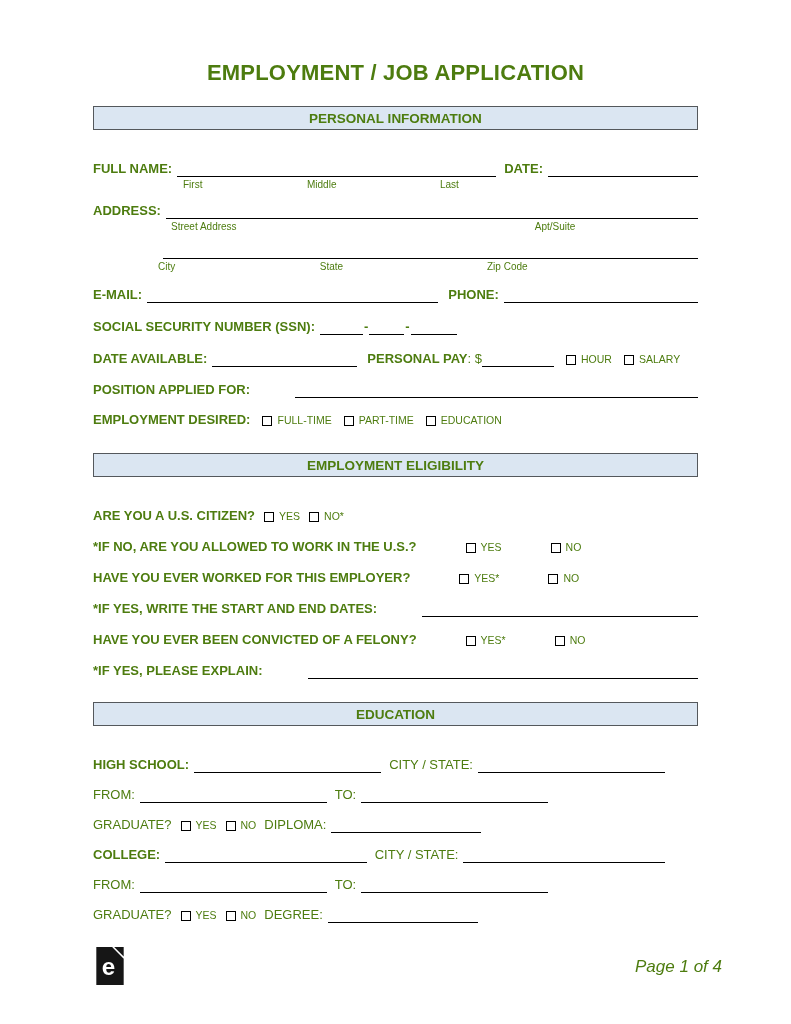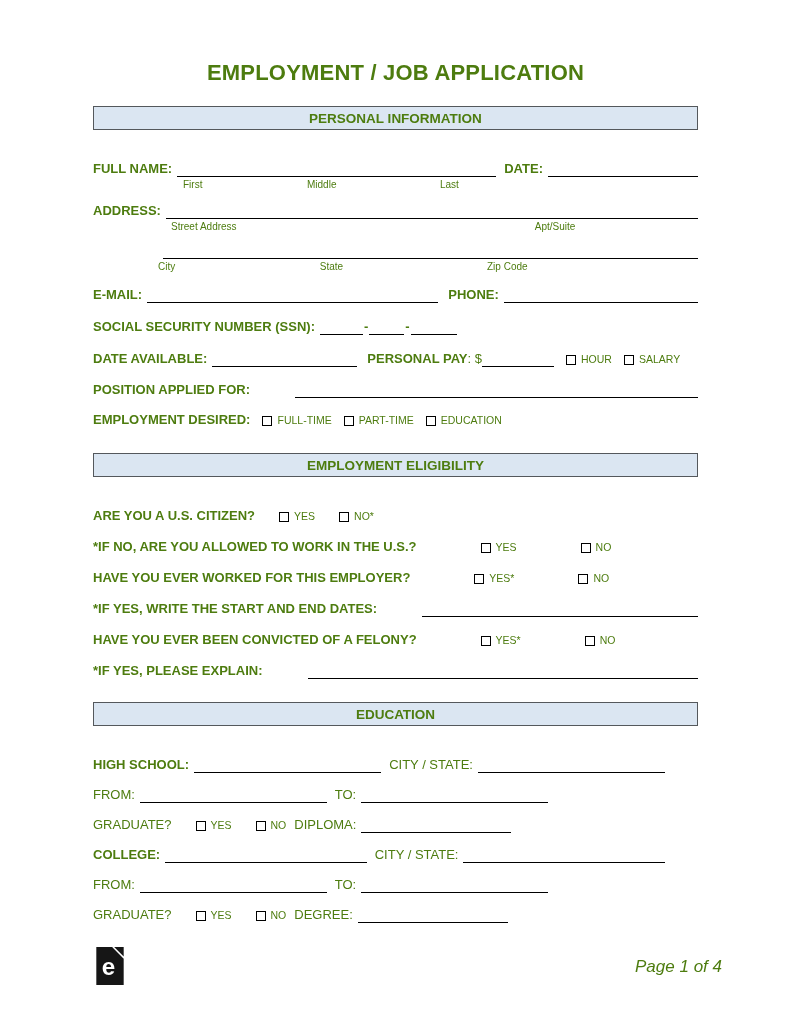--- a/index.html
+++ b/index.html
@@ -57,21 +57,21 @@
   }
   .sub-row span { display: block; }
   .opt {
     display: inline-flex;
     align-items: center;
     font-size: 10.5px;
     line-height: 15px;
     margin-left: 12px;
     white-space: nowrap;
   }
-  .opt.tight { margin-left: 24px; }
+  .opt.tight { margin-left: 9px; }
   .cb {
     width: 10px; height: 10px;
     border: 1.2px solid #000;
     display: inline-block;
     margin-right: 5px;
     background: #fff;
     box-sizing: border-box;
   }
   .sep { font-weight: bold; padding: 0 1px; }
   

